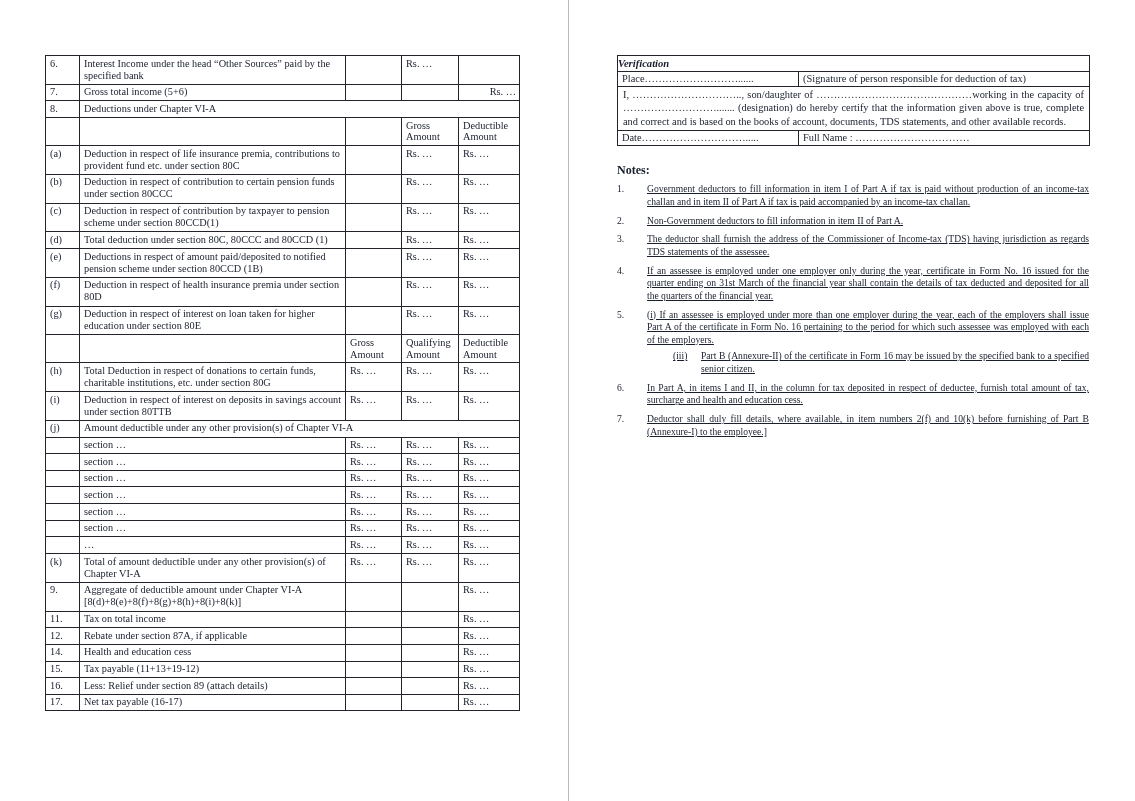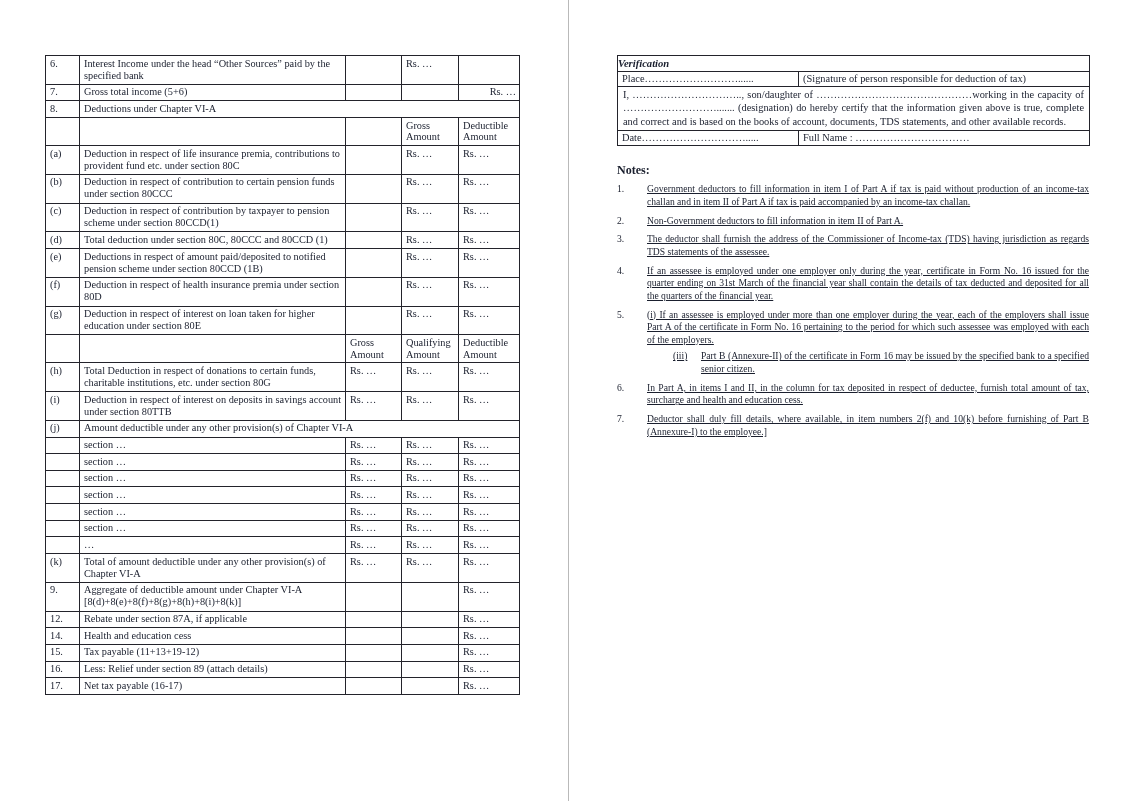--- a/index.html
+++ b/index.html
@@ -293,20 +293,27 @@
         <tr>
           <td class="num">(k)</td>
           <td>Total of amount deductible under any other provision(s) of Chapter VI-A</td>
           <td class="amt">Rs. …</td>
           <td class="amt">Rs. …</td>
           <td class="amt">Rs. …</td>
         </tr>
         <tr>
           <td class="num">9.</td>
           <td>Aggregate of deductible amount under Chapter VI-A [8(d)+8(e)+8(f)+8(g)+8(h)+8(i)+8(k)]</td>
+          <td class="amt"></td>
+          <td class="amt"></td>
+          <td class="amt">Rs. …</td>
+        </tr>
+        <tr>
+          <td class="num">11.</td>
+          <td>Tax on total income</td>
           <td class="amt"></td>
           <td class="amt"></td>
           <td class="amt">Rs. …</td>
         </tr>
         <tr>
           <td class="num">12.</td>
           <td>Rebate under section 87A, if applicable</td>
           <td class="amt"></td>
           <td class="amt"></td>
           <td class="amt">Rs. …</td>

